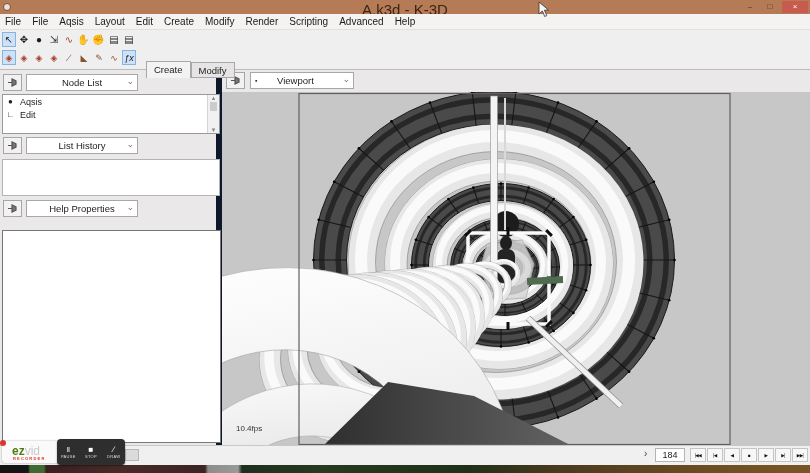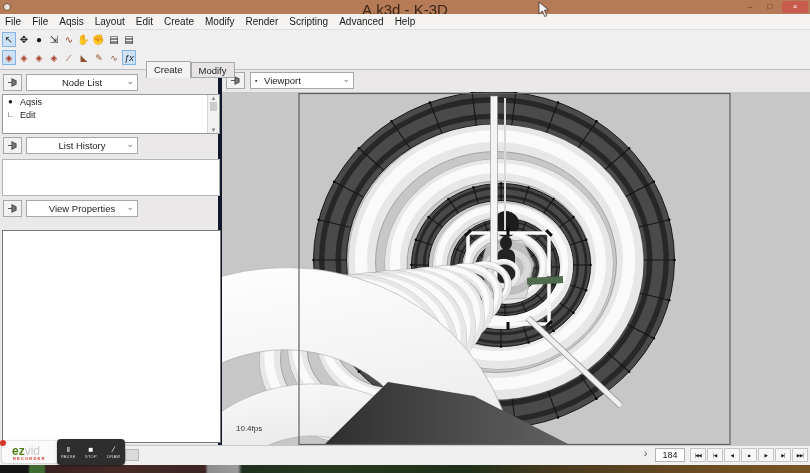--- a/index.html
+++ b/index.html
@@ -41,21 +41,21 @@
   .notebook{position:absolute;left:146px;top:47px;width:648px;height:20px;
     border:1px solid #c4c3c4;background:#f4f3f4;box-sizing:border-box;}
   .shapes-row{position:absolute;left:2px;top:1px;display:flex;gap:0px;align-items:center;}
   .tabs{position:absolute;left:146px;top:31px;display:flex;align-items:flex-end;z-index:2;}
   .tab{height:16px;line-height:16px;padding:0 7px;font-size:9.5px;border:1px solid #a9a8a9;
     background:#e6e4e5;color:#222;box-sizing:border-box;}
   .tab.t-active{background:#f4f3f4;height:17px;border-bottom:none;}
 
   
   .sidebar{position:absolute;left:0;top:70px;width:222px;height:375px;background:#eae8e9;
-    border-right:4px solid #0f172a;box-sizing:border-box;}
+    border-right:6px solid #0f172a;box-sizing:border-box;}
   .phead{position:absolute;left:0;width:100%;height:22px;}
   .pin-btn{position:absolute;left:3px;top:2px;width:19px;height:17px;background:#f3f2f2;
     border:1px solid #a8a7a8;box-sizing:border-box;display:flex;align-items:center;justify-content:center;}
   .combo{position:absolute;left:26px;top:2px;width:112px;height:17px;background:#fff;
     border:1px solid #a8a7a8;box-sizing:border-box;font-size:9.5px;display:flex;
     align-items:center;justify-content:center;}
   .combo .chev{position:absolute;right:3px;top:1px;color:#777;font-size:9px;}
   .nl-list{position:absolute;left:2px;top:24px;width:218px;height:40px;background:#fff;
     border:1px solid #9a999a;box-sizing:border-box;overflow:hidden;}
   .nl-row{display:flex;align-items:center;height:13px;padding-left:3px;font-size:9px;gap:5px;}
@@ -66,21 +66,21 @@
   .nl-scroll .dn{position:absolute;bottom:0;left:0;width:100%;}
   .empty-box{position:absolute;background:#fff;}
   .nh-box{left:2px;top:89px;width:218px;height:37px;border:1px solid #b5b4b5;box-sizing:border-box;}
   .np-box{left:2px;top:160px;width:219px;height:213px;border:1px solid #777;box-sizing:border-box;}
   .nh-head{top:65px;}
   .np-head{top:128px;}
 
   
   .vp-head{position:absolute;left:222px;top:70px;width:588px;height:22px;background:#eae8e9;}
   .vp-head .pin-btn{left:4px;}
-  .vp-head .combo{left:28px;width:104px;justify-content:flex-start;padding-left:13px;}
+  .vp-head .combo{left:28px;width:104px;justify-content:flex-start;padding-left:26px;}
   .vp-ico{position:absolute;left:4px;top:4px;font-size:7px;color:#333;}
   .scene-wrap{position:absolute;left:222px;top:92px;width:588px;height:353px;background:#c7c7c7;}
 
   
   .statusbar{position:absolute;left:0;top:445px;width:810px;height:20px;background:#f1f0f1;
     border-top:1px solid #c9c8c9;box-sizing:border-box;}
   .scrub{position:absolute;left:125px;top:3px;width:14px;height:12px;background:#dcdbdc;
     border:1px solid #b9b8b9;box-sizing:border-box;}
   .expander{position:absolute;left:644px;top:2px;font-size:10px;color:#444;}
   .framebox{position:absolute;left:655px;top:2px;width:30px;height:14px;background:#fff;
@@ -373,21 +373,21 @@
     </div>
     <div class="empty-box nh-box"></div>
 
     <div class="phead np-head">
       <div class="pin-btn">
         <svg width="11" height="11">
           <path d="M1,5.5 h4 M5,2 v7 l4,-1.8 v-3.4 Z" stroke="#555" stroke-width="1.2" fill="#777"></path>
         </svg>
       </div>
       <div class="combo">
-        <span>View Properties</span>
+        <span>Help Properties</span>
         <span class="chev">⌄</span>
       </div>
     </div>
     <div class="empty-box np-box"></div>
   </div>
 
   <div class="vp-head">
     <div class="pin-btn">
       <svg width="11" height="11">
         <path d="M1,5.5 h4 M5,2 v7 l4,-1.8 v-3.4 Z" stroke="#555" stroke-width="1.2" fill="#777"></path>

